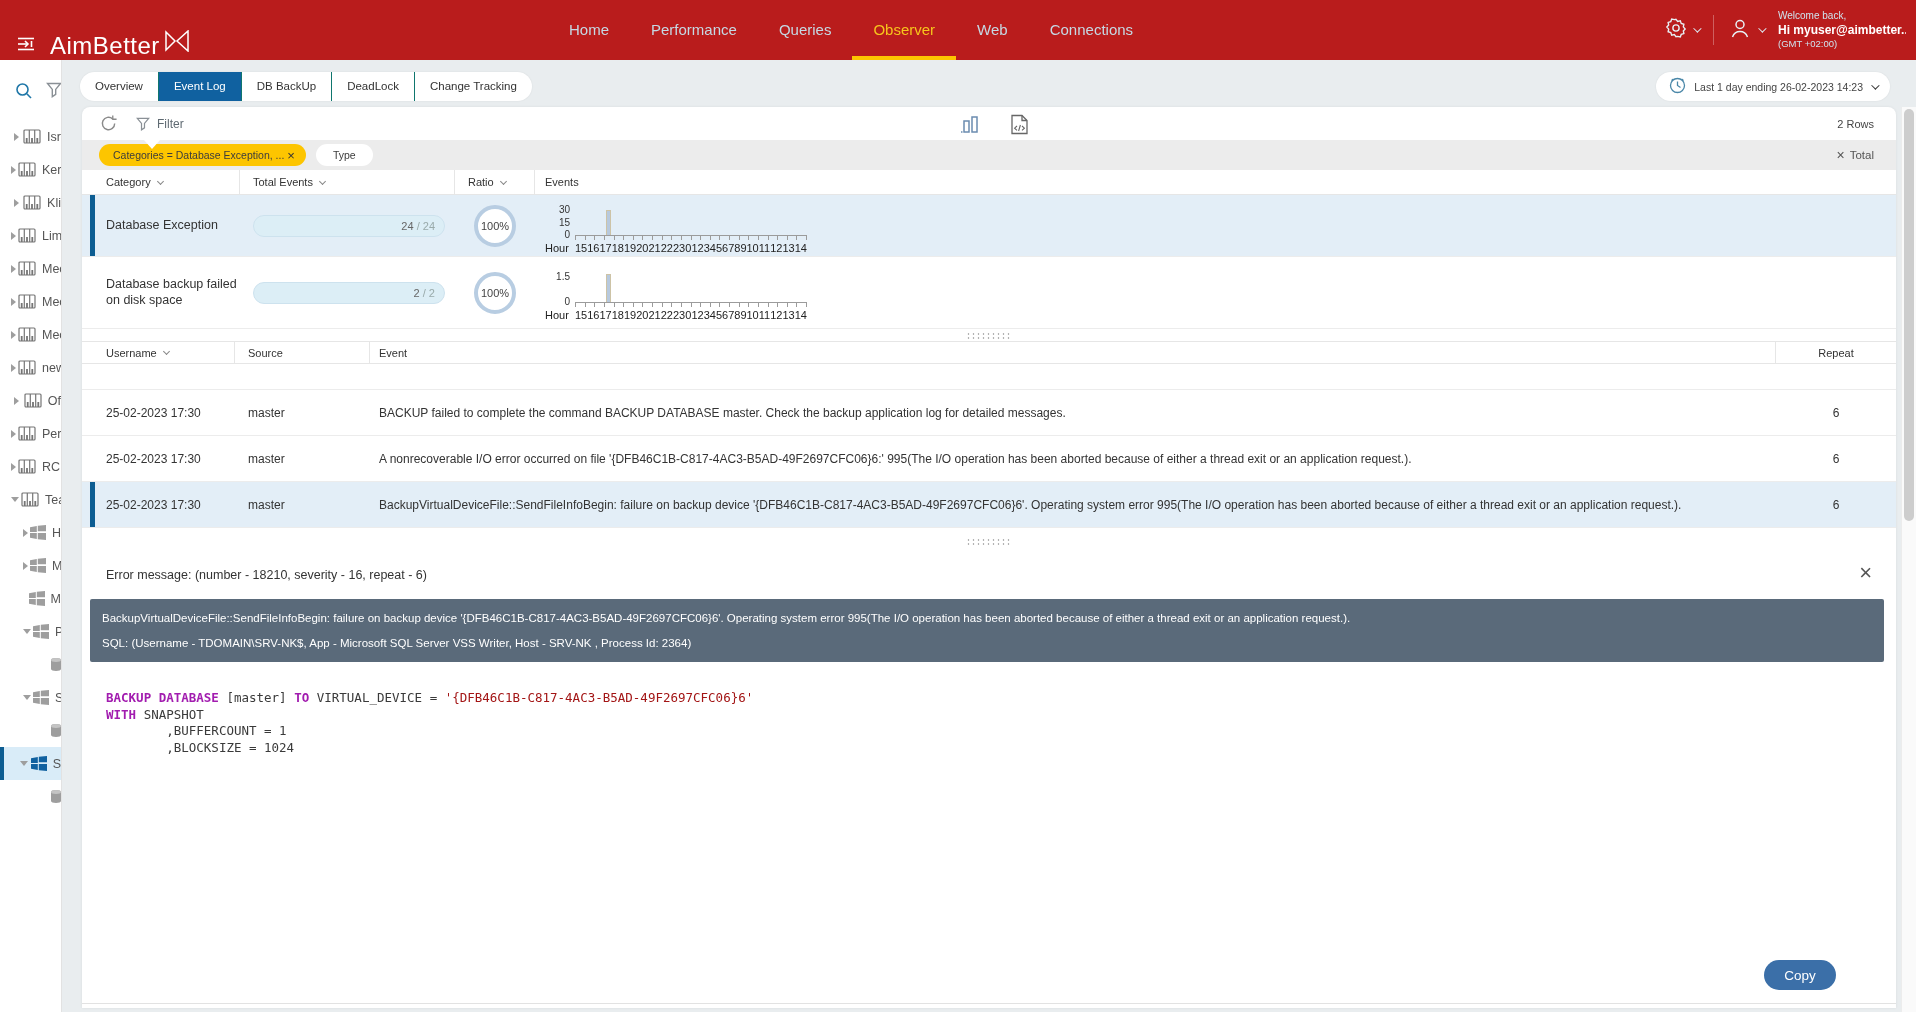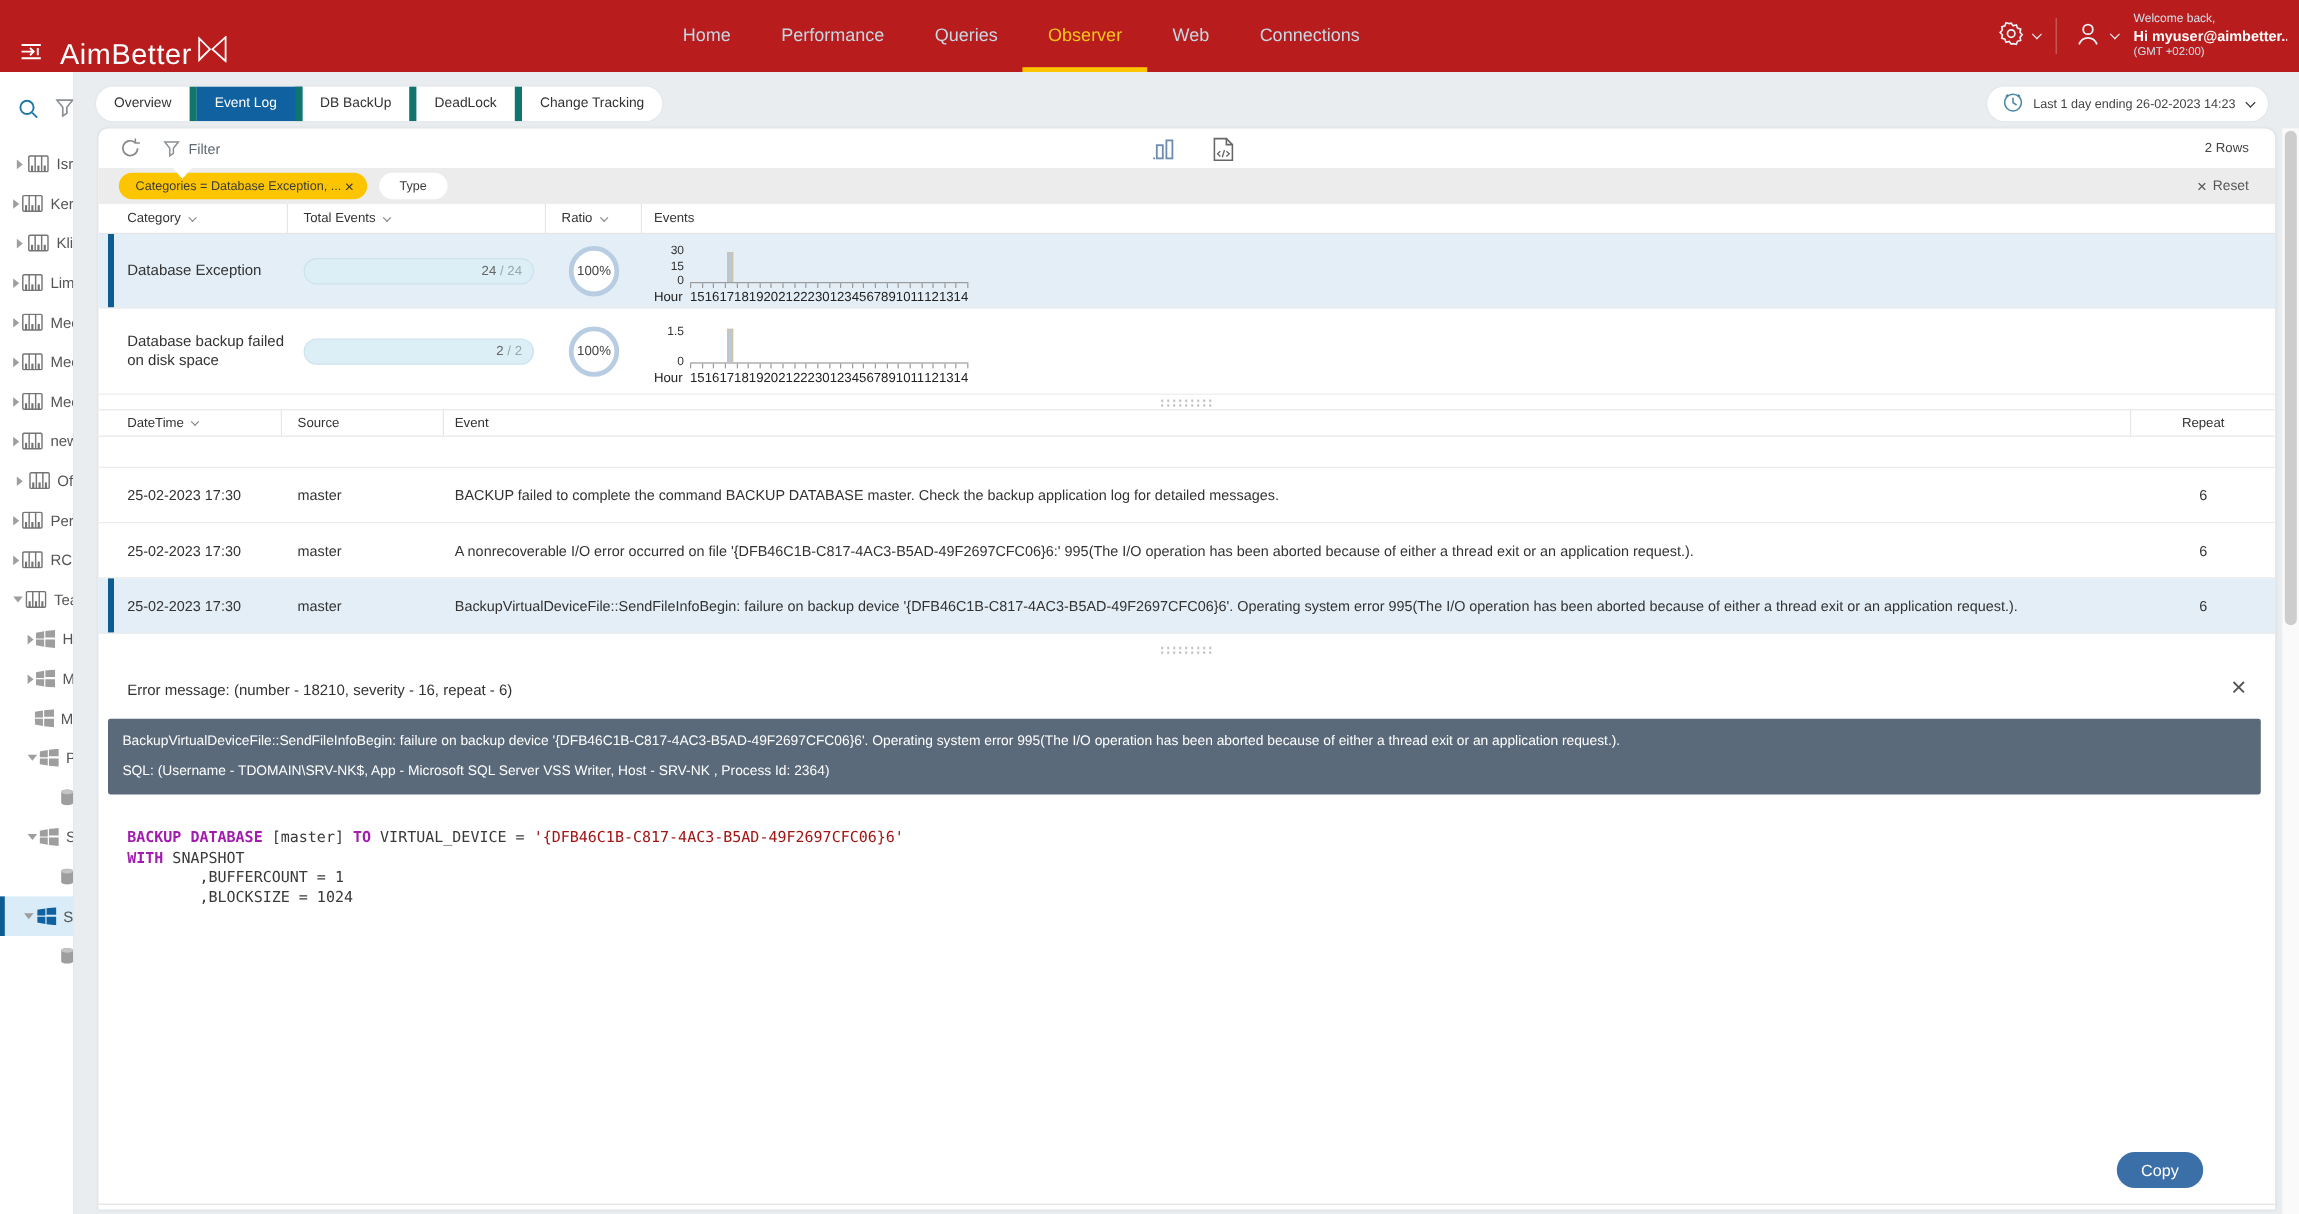--- a/index.html
+++ b/index.html
@@ -42,21 +42,21 @@
   .tri-r { width:0; height:0; border-left:5px solid #9e9e9e; border-top:4px solid transparent; border-bottom:4px solid transparent; }
   .tri-d { width:0; height:0; border-top:5px solid #9e9e9e; border-left:4px solid transparent; border-right:4px solid transparent; }
   .sb-ico { display:inline-flex; margin:0 6px 0 2px; }
   .sb-label { font-size:12.5px; color:#555; }
 
   
   .main { position:absolute; left:62px; top:60px; right:0; bottom:0; }
   .tabsbar { position:absolute; top:12px; left:18px; height:29px; display:inline-flex;
              background:#fff; border-radius:15px; overflow:hidden; box-shadow:0 0 2px rgba(0,0,0,.08); }
   .tab { padding:0 15px; line-height:29px; font-size:11.5px; color:#333; cursor:pointer;
-         border-right:6px solid #0f766e; }
+         border-right:1px solid #0f766e; }
   .tab:last-child { border-right:none; }
   .tab.active { background:#1061a0; color:#fff; }
   .date-pill { position:absolute; top:12px; right:26px; height:29px; background:#fff; border-radius:15px;
                display:flex; align-items:center; gap:8px; padding:0 13px; font-size:10.5px; color:#444;
                cursor:pointer; box-shadow:0 0 2px rgba(0,0,0,.08); }
 
   .card { position:absolute; top:47px; left:20px; right:20px; bottom:4px; background:#fff;
           border-radius:8px 8px 0 0; overflow:hidden; box-shadow:0 0 3px rgba(0,0,0,.07); }
 
   
@@ -582,21 +582,21 @@
       <div class="chips-notch"></div>
       <div class="chip chip-yellow">
         <span>Categories = Database Exception, ...</span>
         <span class="chip-x">×</span>
       </div>
       <div class="chip chip-white">
         <span>Type</span>
       </div>
       <div class="reset-btn">
         <span class="reset-x">×</span>
-        <span>Reset</span>
+        <span>Total</span>
       </div>
     </div>
 
     <div class="ct-header">
       <div class="hc col-cat">
         <span>Category</span>
         <span class="hc-chev"></span>
       </div>
       <div class="hc col-tot">
         <span>Total Events</span>
@@ -827,21 +827,21 @@
         </div>
       </div>
     </div>
 
     <div class="splitter">
         <div class="dots"></div>
       </div>
 
     <div class="lt-header">
       <div class="hc lc-dt">
-        <span>DateTime</span>
+        <span>Username</span>
         <span class="hc-chev"></span>
       </div>
       <div class="hc lc-src">
         <span>Source</span>
       </div>
       <div class="hc lc-ev">
         <span>Event</span>
       </div>
       <div class="hc lc-rep">
         <span>Repeat</span>

